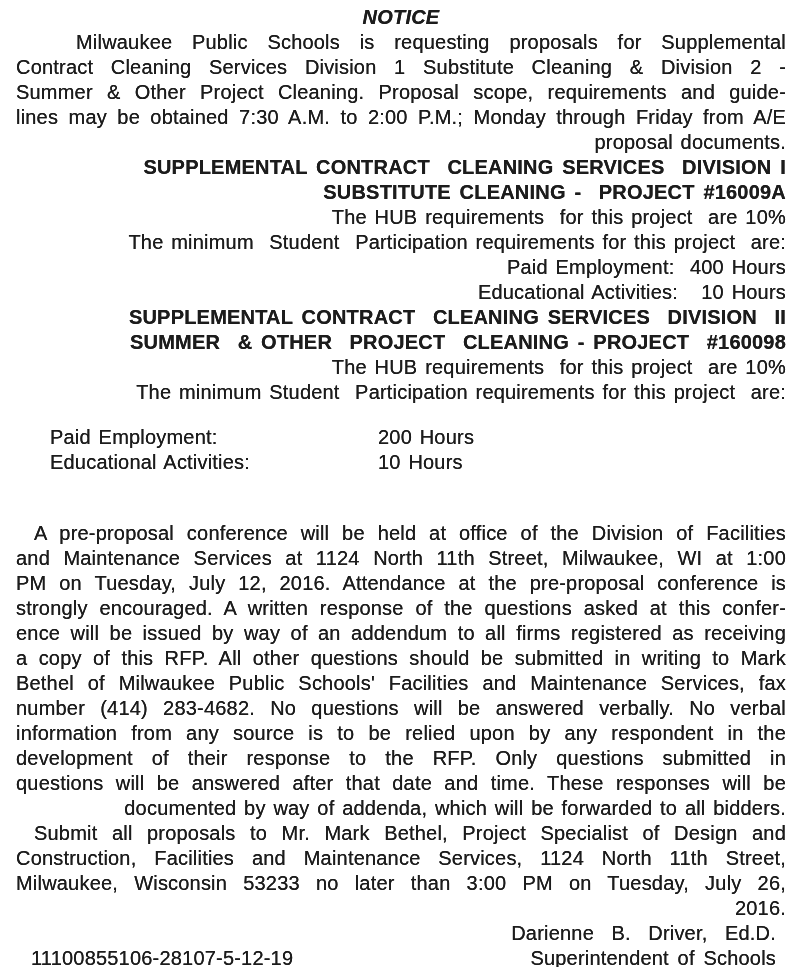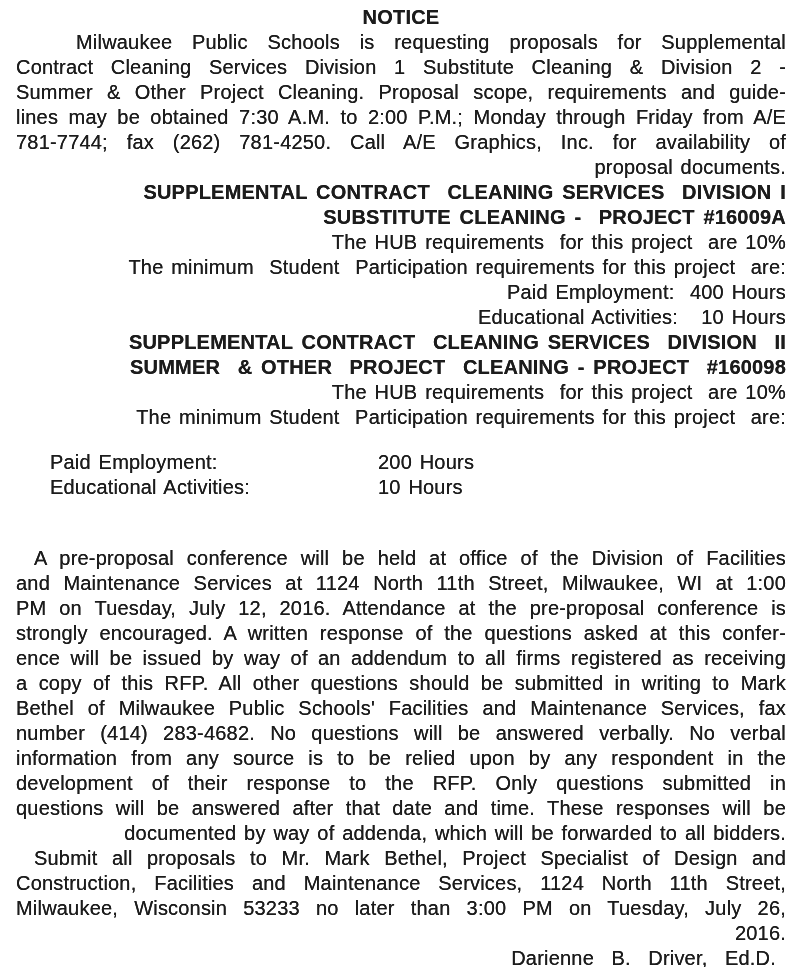--- a/index.html
+++ b/index.html
@@ -33,20 +33,21 @@
     text-align-last: justify;
   }
   
   .l {
     text-align: right;
     white-space: pre-wrap;
     word-spacing: 2px;
   }
   .c {
     text-align: center;
+    font-style: italic;
   }
   .b {
     font-weight: 700;
     word-spacing: 3px;
   }
   .kv {
     white-space: pre-wrap;
     word-spacing: 2px;
   }
   .kv-label {
@@ -76,21 +77,20 @@
 <body style="background: rgb(255, 255, 255);">
 
 <div class="page" style="color: rgb(28, 28, 28);">
   <div class="line c b">NOTICE</div>
   <div>
       <div class="block">
         <div class="line j" style="text-indent: 60px;">Milwaukee Public Schools is requesting proposals for Supplemental</div>
         <div class="line j">Contract Cleaning Services Division 1 Substitute Cleaning &amp; Division 2 -</div>
         <div class="line j">Summer &amp; Other Project Cleaning.  Proposal scope, requirements and guide-</div>
         <div class="line j">lines may be obtained 7:30 A.M. to 2:00 P.M.; Monday through Friday from A/E</div>
-        <div class="line j">781-7744; fax (262) 781-4250.  Call A/E Graphics, Inc. for availability of</div>
         <div class="line l">proposal documents.</div>
       </div>
       <div class="block">
         <div class="line l b">SUPPLEMENTAL CONTRACT  CLEANING SERVICES  DIVISION I</div>
         <div class="line l b">SUBSTITUTE CLEANING -  PROJECT #16009A</div>
       </div>
       <div class="block">
         <div class="line l">The HUB requirements  for this project  are 10%</div>
         <div class="line l">The minimum  Student  Participation requirements for this project  are:</div>
         <div class="line l">Paid Employment:  400 Hours</div>

